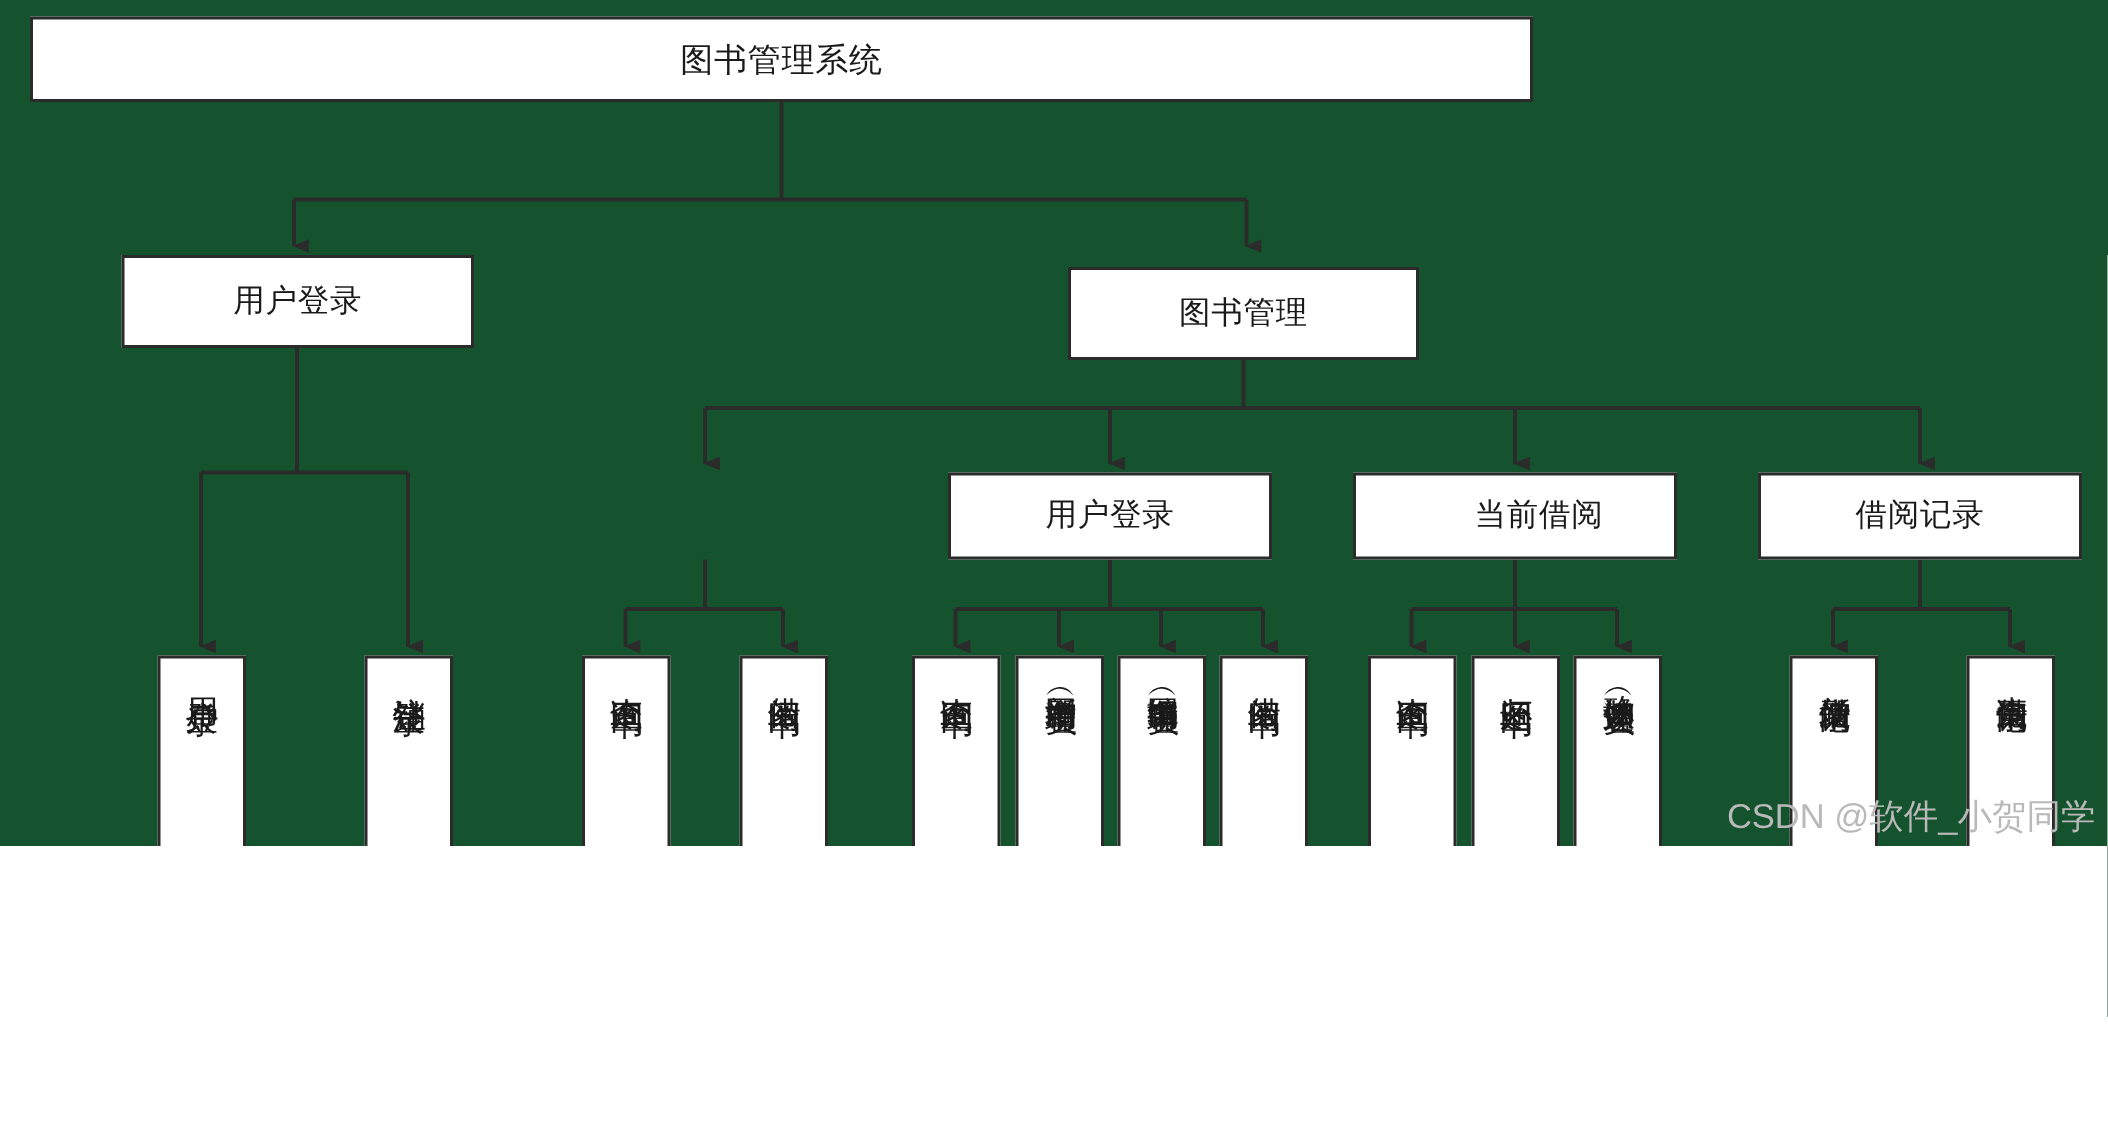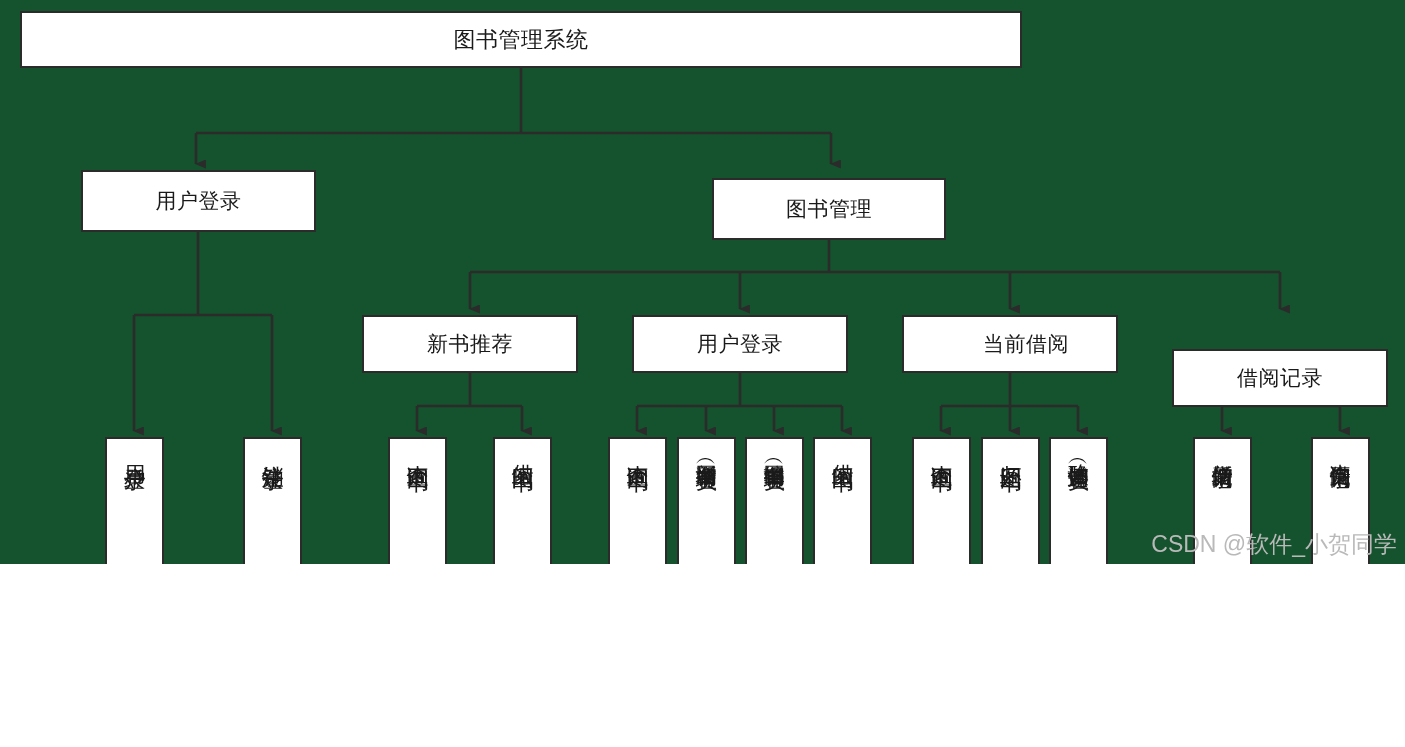--- a/index.html
+++ b/index.html
@@ -132,30 +132,27 @@
     <span class="label">图书管理系统</span>
   </div>
 
   <div class="node horiz" style="left:81px; top:170px; width:235px; height:62px;">
     <span class="label">用户登录</span>
   </div>
   <div class="node horiz" style="left:712px; top:178px; width:234px; height:62px;">
     <span class="label">图书管理</span>
   </div>
 
-  <div class="node horiz" style="left:362px; top:315px; width:216px; height:58px;">
-    <span class="label">新书推荐</span>
-  </div>
   <div class="node horiz" style="left:632px; top:315px; width:216px; height:58px;">
     <span class="label">用户登录</span>
   </div>
   <div class="node horiz" style="left:902px; top:315px; width:216px; height:58px;padding-left:32px;">
     <span class="label">当前借阅</span>
   </div>
-  <div class="node horiz" style="left:1172px; top:315px; width:216px; height:58px;margin-top:34px;">
+  <div class="node horiz" style="left:1172px; top:315px; width:216px; height:58px;">
     <span class="label">借阅记录</span>
   </div>
 
   <div class="node vert" style="left:105px; top:437px; width:59px; height:298px;">
     <span class="label">用户登录</span>
   </div>
   <div class="node vert" style="left:243px; top:437px; width:59px; height:298px;">
     <span class="label">注销登录</span>
   </div>
 

